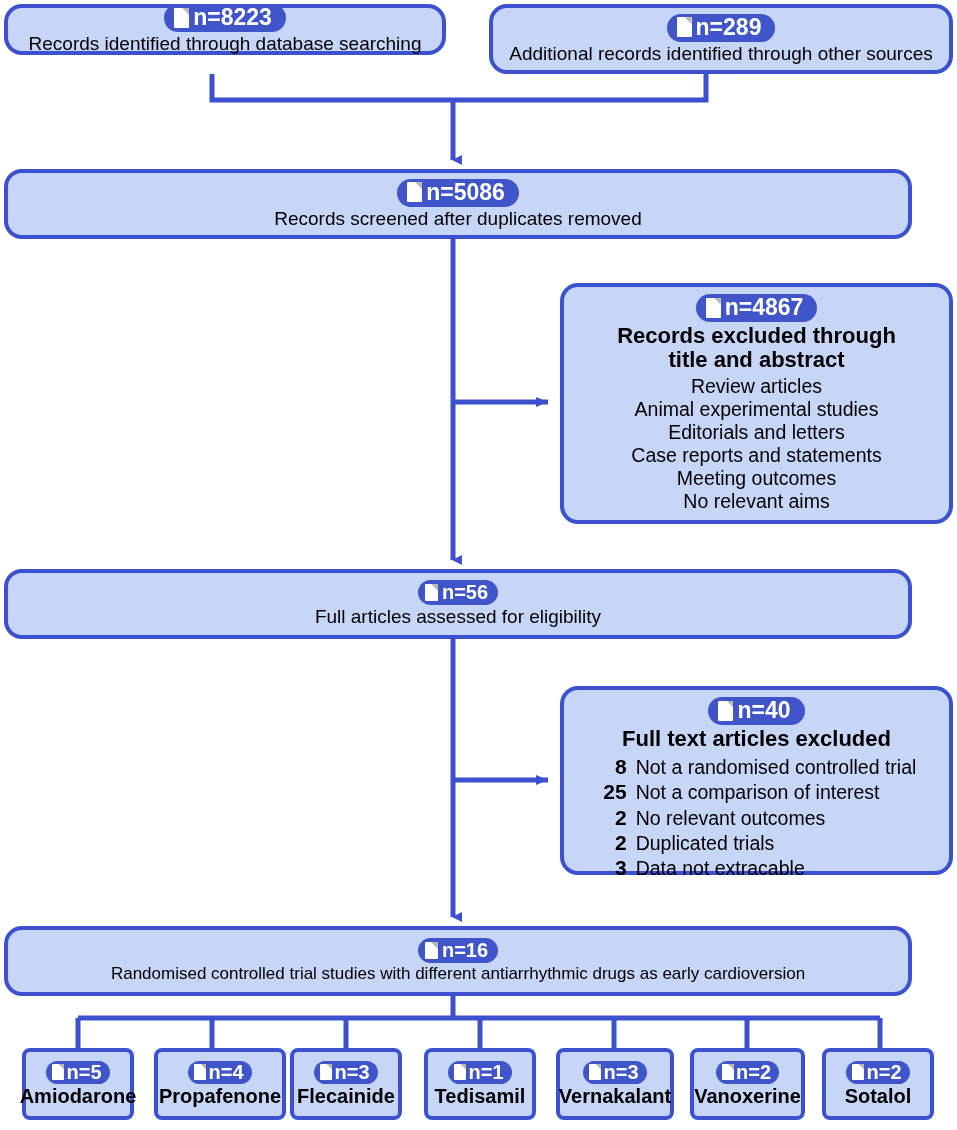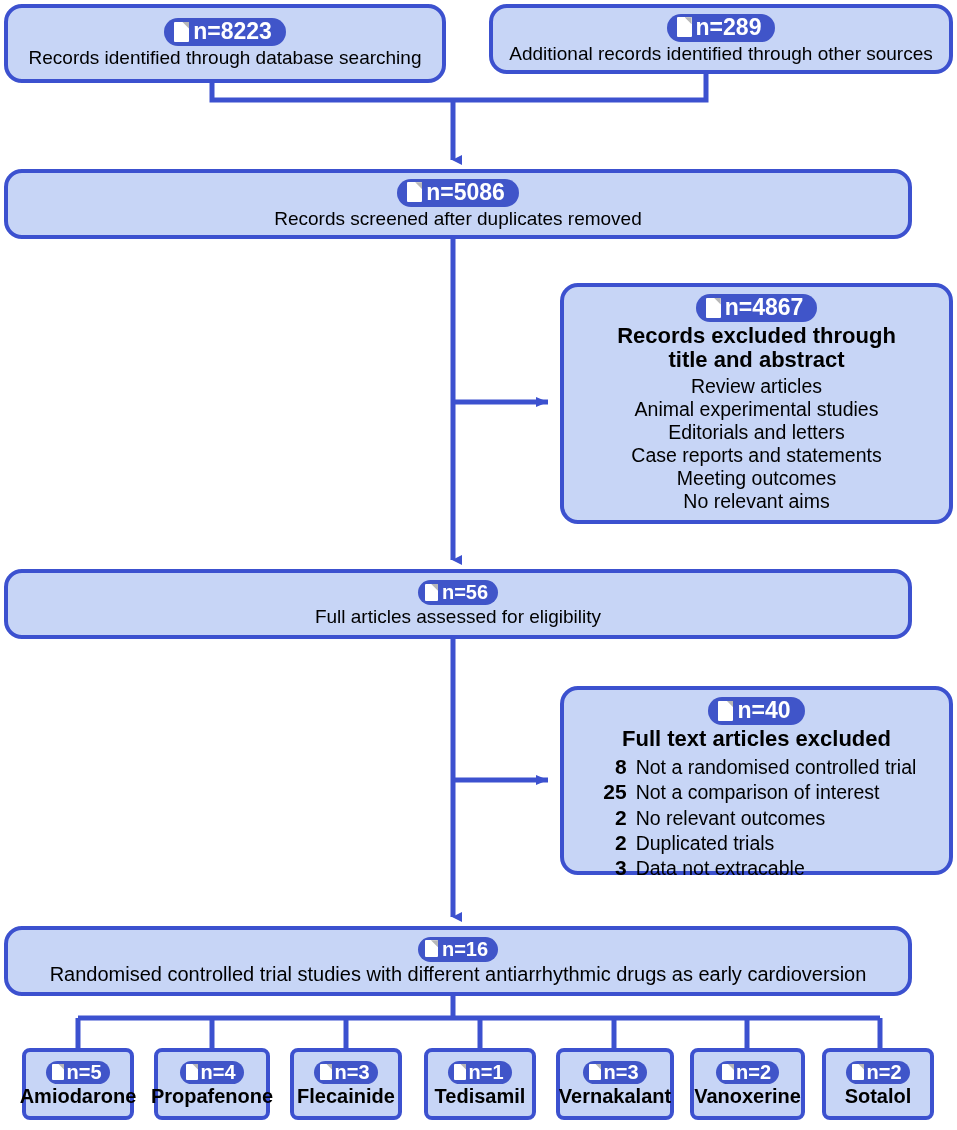--- a/index.html
+++ b/index.html
@@ -85,24 +85,24 @@
   .pill.small .doc { width: 13px; height: 17px; }
   .pill.small .ntext { font-size: 20px; }
 
   .caption {
     font-size: 19px;
     line-height: 1.12;
     margin-top: 1px;
     color: #000000;
     white-space: nowrap;
   }
-  .caption.tight { font-size: 20px; }
-
-  
-  #box-identified-db   { left: 4px;   top: 4px;    width: 442px; height: 79px; }
+  .caption.tight { font-size: 17px; }
+
+  
+  #box-identified-db   { left: 4px;   top: 4px;    width: 442px; height: 51px; }
   #box-identified-other{ left: 489px; top: 4px;    width: 464px; height: 70px; }
   #box-screened        { left: 4px;   top: 169px;  width: 908px; height: 70px; }
   #box-fulltext        { left: 4px;   top: 569px;  width: 908px; height: 70px; }
   #box-included        { left: 4px;   top: 926px;  width: 908px; height: 70px; }
 
   
   .exbox {
     align-items: center;
     justify-content: flex-start;
     padding: 7px 14px 10px 14px;
@@ -296,21 +296,21 @@
   </div>
 
   <div class="fbox drug" style="left:22px;width:112px;">
     <span class="pill">
       <span class="doc"></span>
       <span class="ntext">n=5</span>
     </span>
     <span class="dname">Amiodarone</span>
   </div>
 
-  <div class="fbox drug" style="left:154px;width:116px;">
+  <div class="fbox drug" style="left:154px;width:132px;">
     <span class="pill">
       <span class="doc"></span>
       <span class="ntext">n=4</span>
     </span>
     <span class="dname">Propafenone</span>
   </div>
 
   <div class="fbox drug" style="left:290px;width:112px;">
     <span class="pill">
       <span class="doc"></span>

